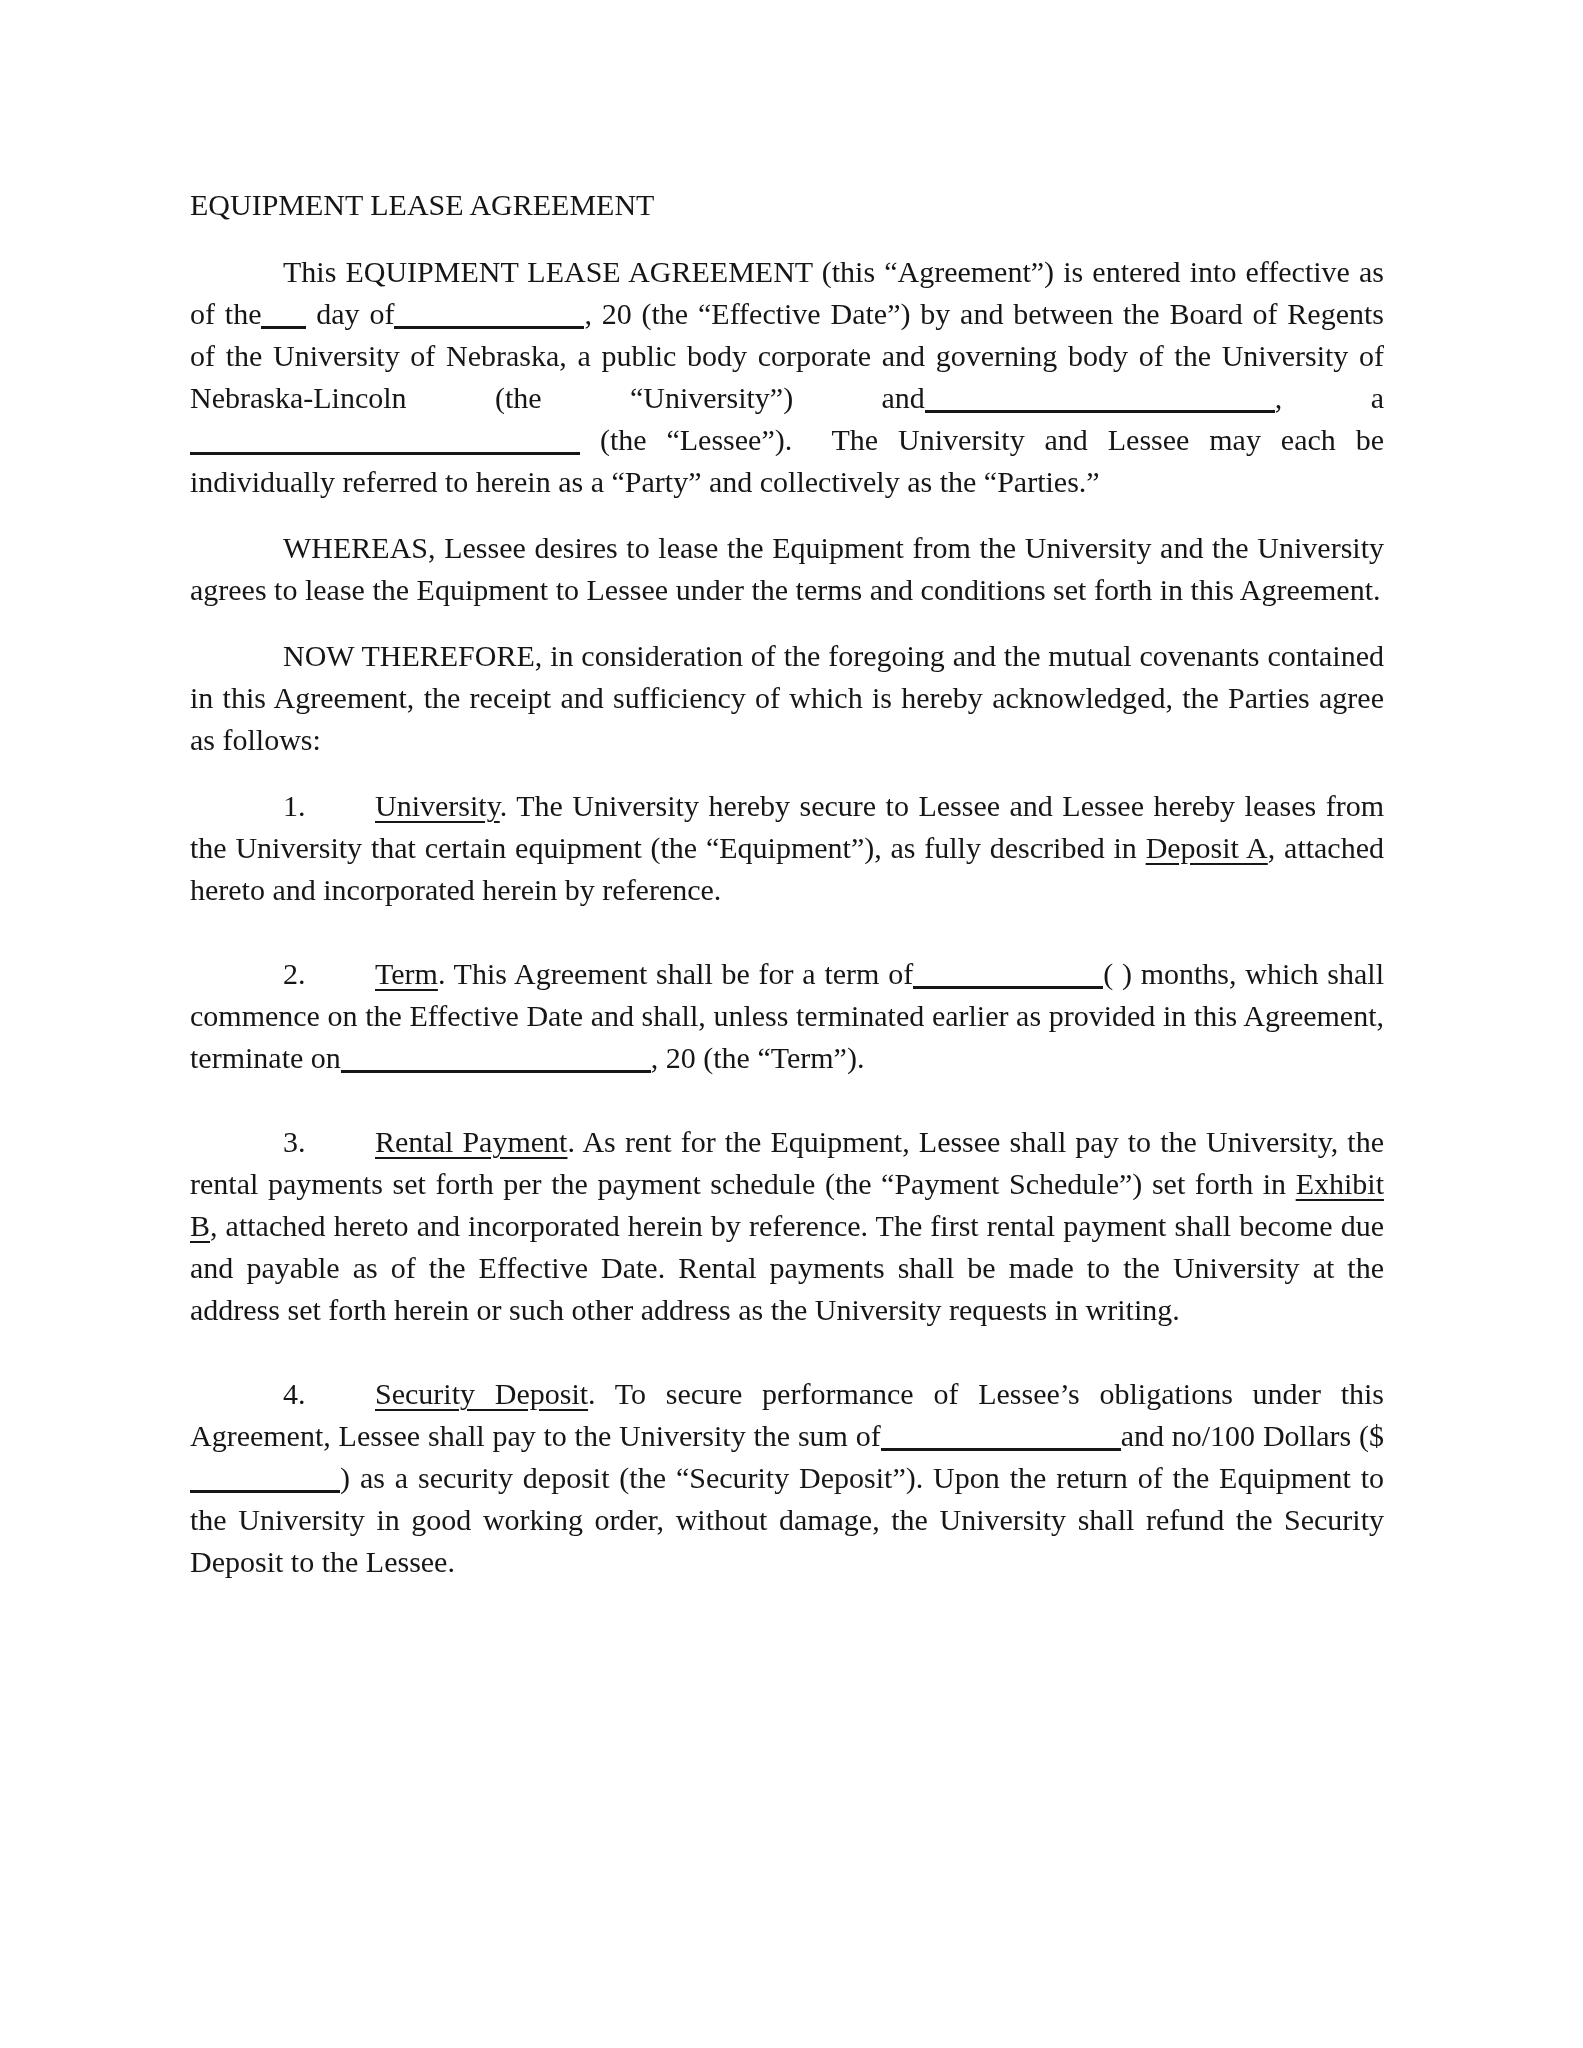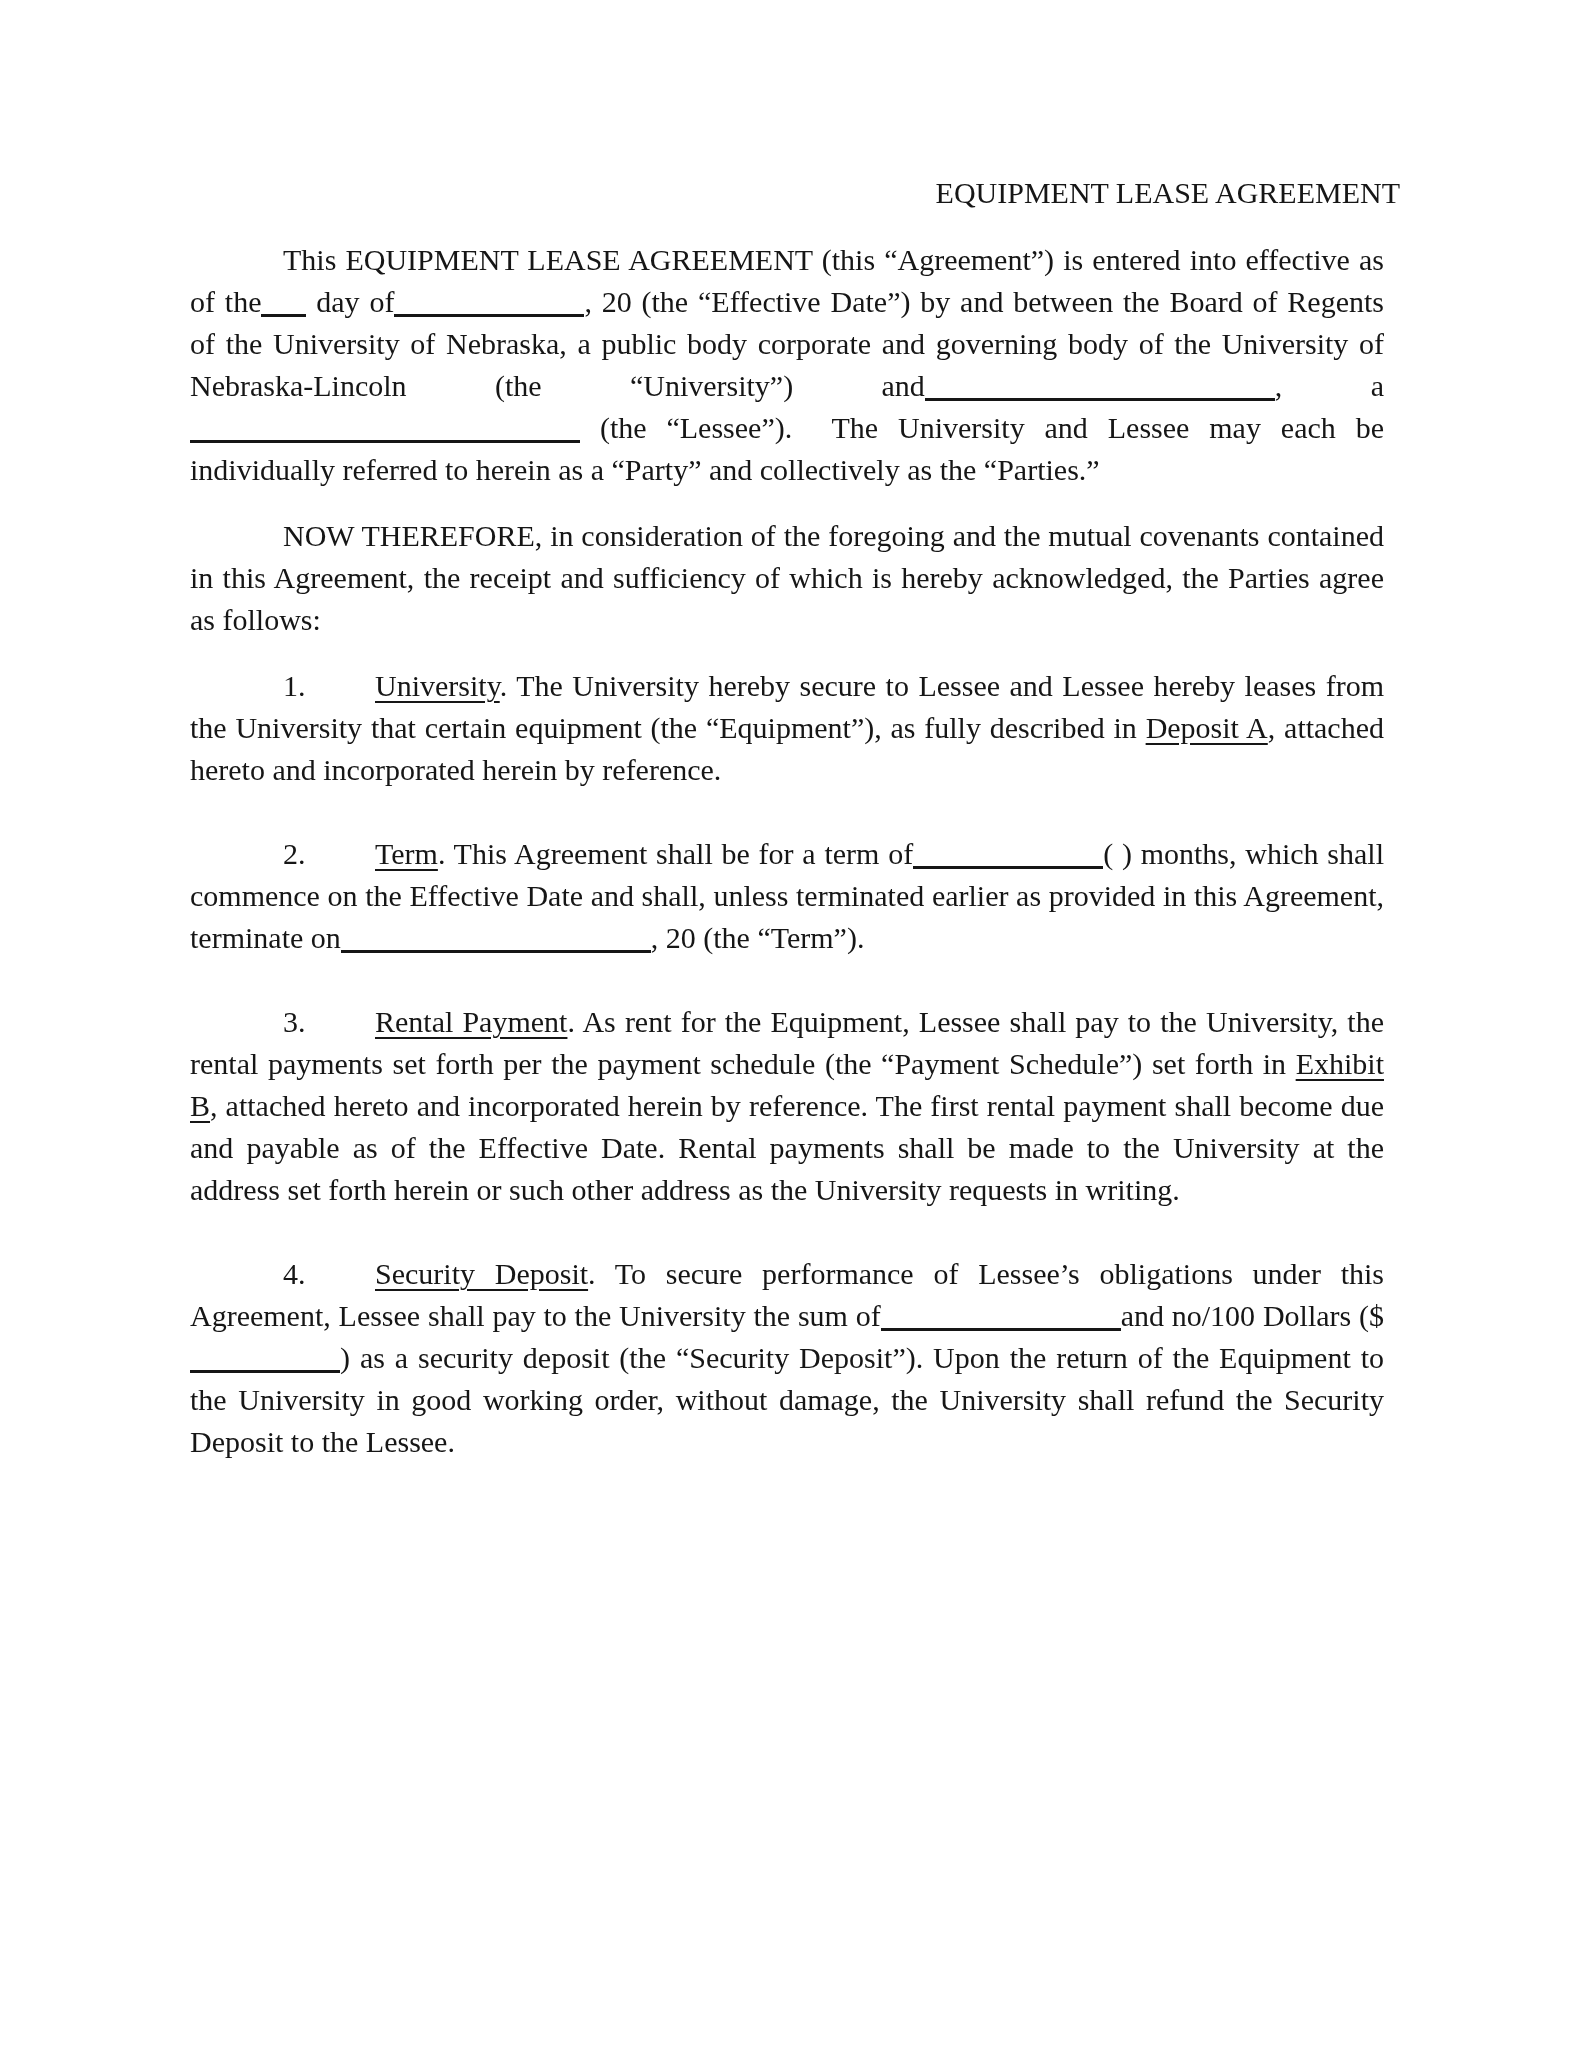--- a/index.html
+++ b/index.html
@@ -20,23 +20,23 @@
   p {
     font-family: "Liberation Serif", "DejaVu Serif", serif;
     font-size: 30px;
     line-height: 42px;
     color: #161616;
     text-align: justify;
     margin: 0 16px 24px 0;
     text-indent: 93px;
   }
   p.title {
-    text-align: right;
+    text-align: left;
     text-indent: 0;
-    margin: 4px 0 25px 0;
+    margin: 16px 0 25px 0;
   }
   p.section { margin-bottom: 42px; }
   .num {
     display: inline-block;
     width: 92px;
     text-indent: 0;
   }
   .blank {
     display: inline-block;
     height: 0;
@@ -50,20 +50,21 @@
   }
 </style>
 </head>
 <body>
 
 <div class="page">
   <div class="content">
     <p class="title">EQUIPMENT LEASE AGREEMENT</p>
     <div>
         <p class="para"><span>This EQUIPMENT LEASE AGREEMENT (this “Agreement”) is entered into effective as of the</span><span class="blank" style="width: 45px;"></span><span> day of</span><span class="blank" style="width: 190px;"></span><span>, 20 (the “Effective Date”) by and between the Board of Regents of the University of Nebraska, a public body corporate and governing body of the University of Nebraska-Lincoln (the “University”) and</span><span class="blank" style="width: 350px;"></span><span>, a </span><span class="blank" style="width: 390px;"></span><span> (the “Lessee”).&nbsp; The University and Lessee may each be individually referred to herein as a “Party” and collectively as the “Parties.”</span></p>
+        <p class="para"><span>WHEREAS, Lessee desires to lease the Equipment from the University and the University agrees to lease the Equipment to Lessee under the terms and conditions set forth in this Agreement.</span></p>
         <p class="para"><span>NOW THEREFORE, in consideration of the foregoing and the mutual covenants contained in this Agreement, the receipt and sufficiency of which is hereby acknowledged, the Parties agree as follows:</span></p>
         <p class="section"><span class="num">1.</span><span class="u">University</span><span>. The University hereby secure to Lessee and Lessee hereby leases from the University that certain equipment (the “Equipment”), as fully described in </span><span class="u">Deposit A</span><span>, attached hereto and incorporated herein by reference.</span></p>
         <p class="section"><span class="num">2.</span><span class="u">Term</span><span>. This Agreement shall be for a term of</span><span class="blank" style="width: 190px;"></span><span>( ) months, which shall commence on the Effective Date and shall, unless terminated earlier as provided in this Agreement, terminate on</span><span class="blank" style="width: 310px;"></span><span>, 20 (the “Term”).</span></p>
         <p class="section"><span class="num">3.</span><span class="u">Rental Payment</span><span>. As rent for the Equipment, Lessee shall pay to the University, the rental payments set forth per the payment schedule (the “Payment Schedule”) set forth in </span><span class="u">Exhibit B</span><span>, attached hereto and incorporated herein by reference. The first rental payment shall become due and payable as of the Effective Date. Rental payments shall be made to the University at the address set forth herein or such other address as the University requests in writing.</span></p>
         <p class="section"><span class="num">4.</span><span class="u">Security Deposit</span><span>. To secure performance of Lessee’s obligations under this Agreement, Lessee shall pay to the University the sum of</span><span class="blank" style="width: 240px;"></span><span>and no/100 Dollars ($</span><span class="blank" style="width: 150px;"></span><span>) as a security deposit (the “Security Deposit”). Upon the return of the Equipment to the University in good working order, without damage, the University shall refund the Security Deposit to the Lessee.</span></p>
       </div>
   </div>
 </div>
 
 </body></html>

